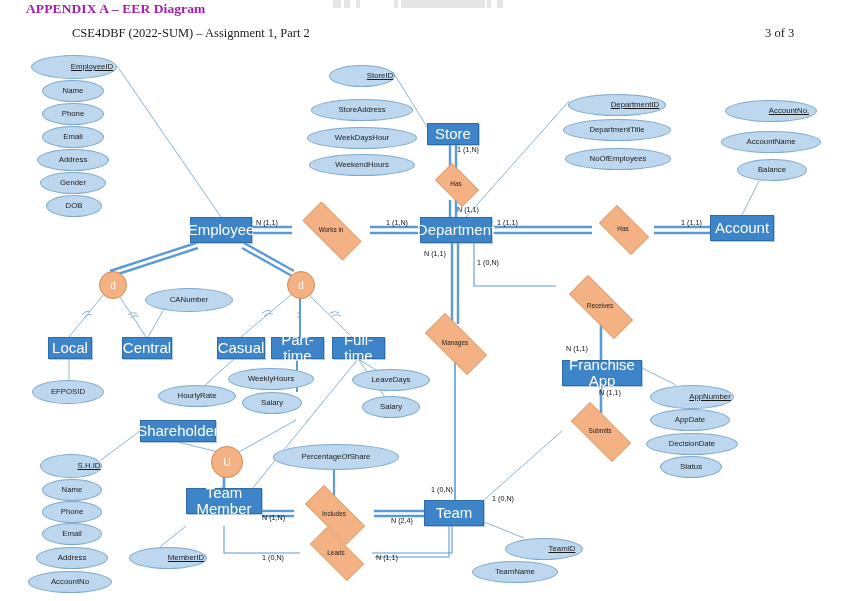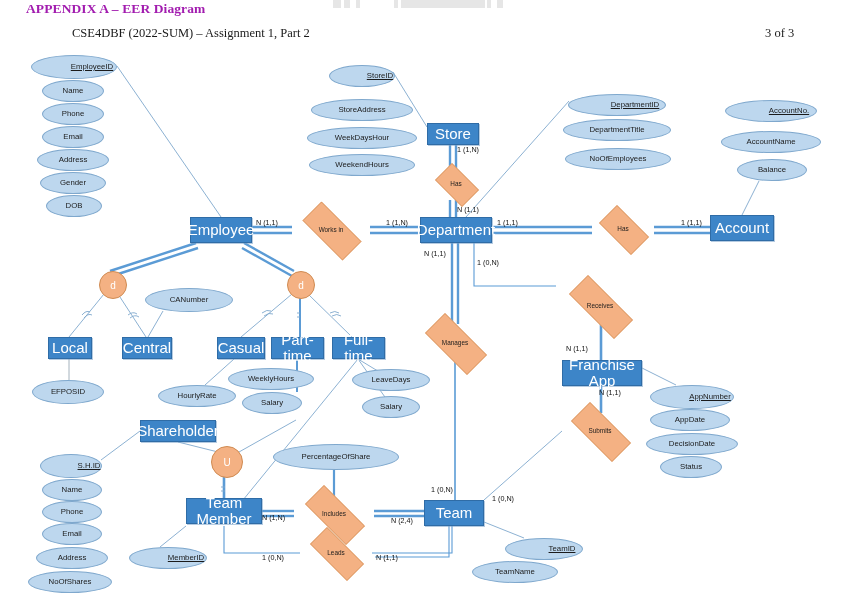--- a/index.html
+++ b/index.html
@@ -179,21 +179,21 @@
       <div class="entity" style="left: 190px; top: 217px; width: 62px; height: 26px;">Employee</div>
       <div class="entity" style="left: 427px; top: 123px; width: 52px; height: 22px;">Store</div>
       <div class="entity" style="left: 420px; top: 217px; width: 72px; height: 26px;">Department</div>
       <div class="entity" style="left: 710px; top: 215px; width: 64px; height: 26px;">Account</div>
       <div class="entity" style="left: 48px; top: 337px; width: 44px; height: 22px;">Local</div>
       <div class="entity" style="left: 122px; top: 337px; width: 50px; height: 22px;">Central</div>
       <div class="entity" style="left: 217px; top: 337px; width: 48px; height: 22px;">Casual</div>
       <div class="entity" style="left: 271px; top: 337px; width: 53px; height: 22px;">Part-time</div>
       <div class="entity" style="left: 332px; top: 337px; width: 53px; height: 22px;">Full-time</div>
       <div class="entity" style="left: 140px; top: 420px; width: 76px; height: 22px;">Shareholder</div>
-      <div class="entity" style="left: 186px; top: 498px; width: 76px; height: 26px;">Team Member</div>
+      <div class="entity" style="left: 186px; top: 488px; width: 76px; height: 26px;">Team Member</div>
       <div class="entity" style="left: 424px; top: 500px; width: 60px; height: 26px;">Team</div>
       <div class="entity" style="left: 562px; top: 360px; width: 80px; height: 26px;">Franchise App</div>
       <div class="attr key" style="left: 31px; top: 55px; width: 86px; height: 24px;">
         <span>EmployeeID</span>
       </div>
       <div class="attr" style="left: 42px; top: 80px; width: 62px; height: 22px;">
         <span>Name</span>
       </div>
       <div class="attr" style="left: 42px; top: 103px; width: 62px; height: 22px;">
         <span>Phone</span>
@@ -270,21 +270,21 @@
       <div class="attr" style="left: 42px; top: 501px; width: 60px; height: 22px;">
         <span>Phone</span>
       </div>
       <div class="attr" style="left: 42px; top: 523px; width: 60px; height: 22px;">
         <span>Email</span>
       </div>
       <div class="attr" style="left: 36px; top: 547px; width: 72px; height: 22px;">
         <span>Address</span>
       </div>
       <div class="attr" style="left: 28px; top: 571px; width: 84px; height: 22px;">
-        <span>NoOfShares</span>
+        <span>AccountNo</span>
       </div>
       <div class="attr key" style="left: 129px; top: 547px; width: 78px; height: 22px;">
         <span>MemberID</span>
       </div>
       <div class="attr" style="left: 273px; top: 444px; width: 126px; height: 26px;">
         <span>PercentageOfShare</span>
       </div>
       <div class="attr key" style="left: 505px; top: 538px; width: 78px; height: 22px;">
         <span>TeamID</span>
       </div>

